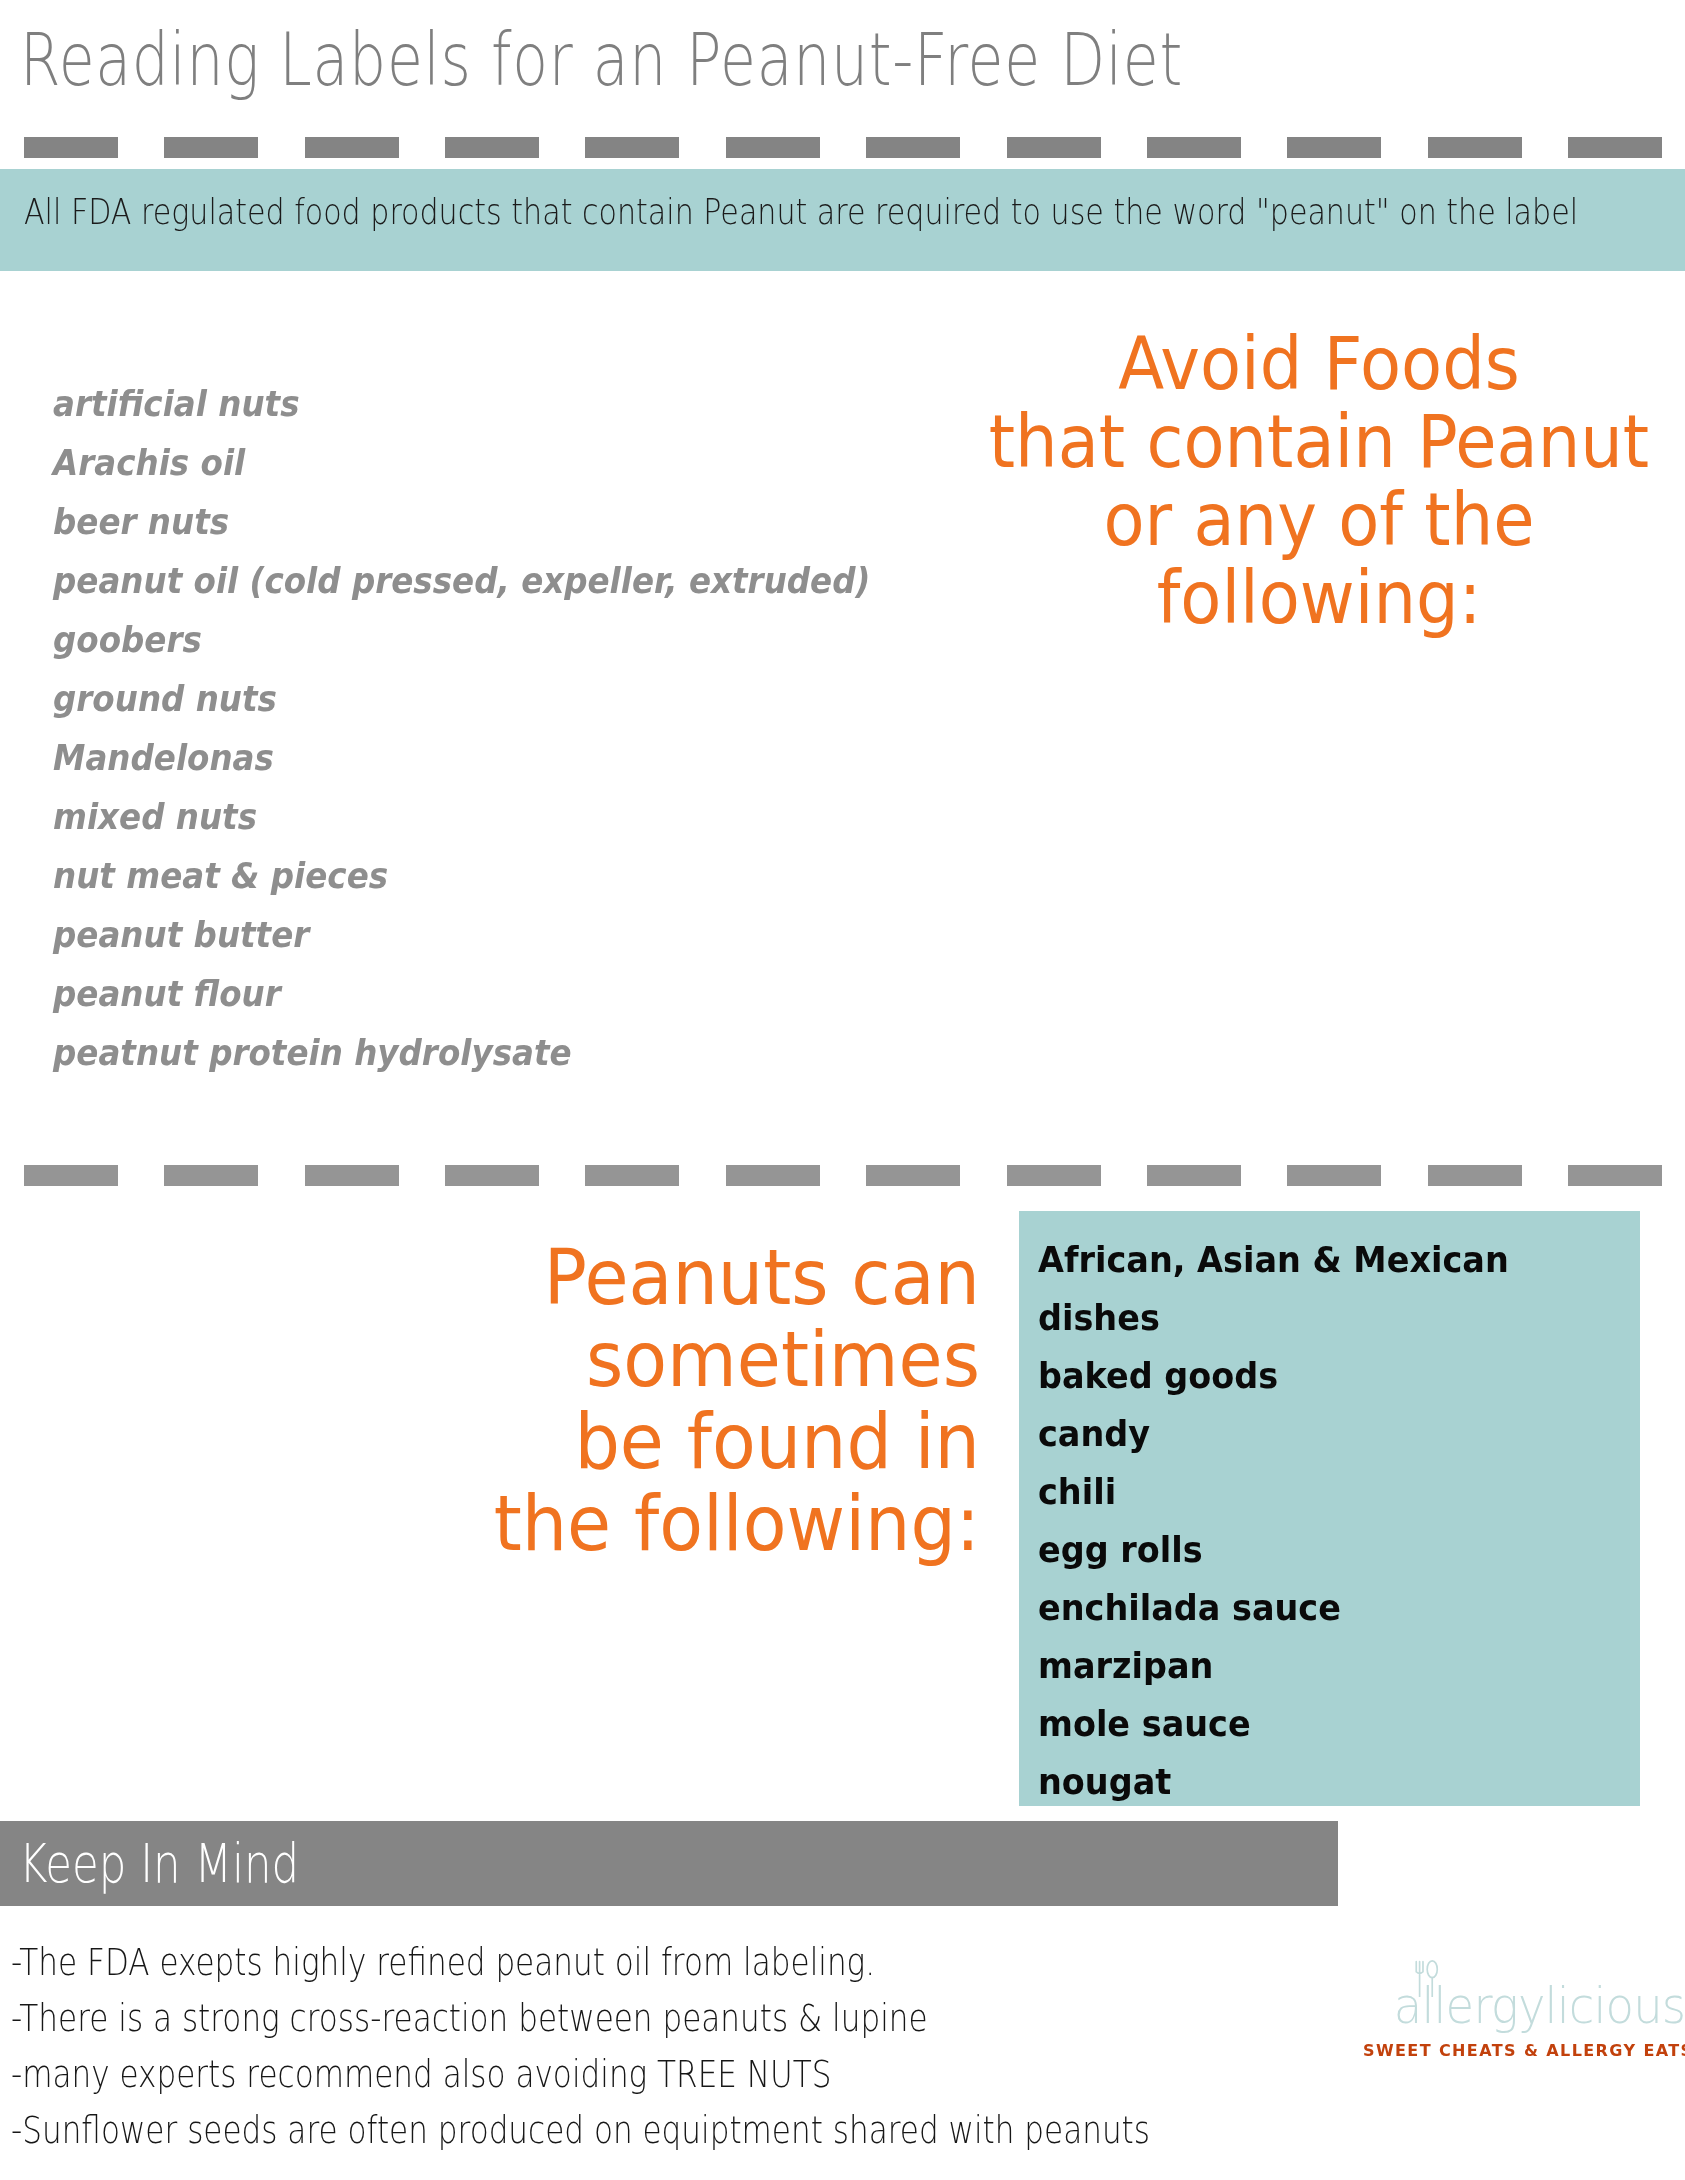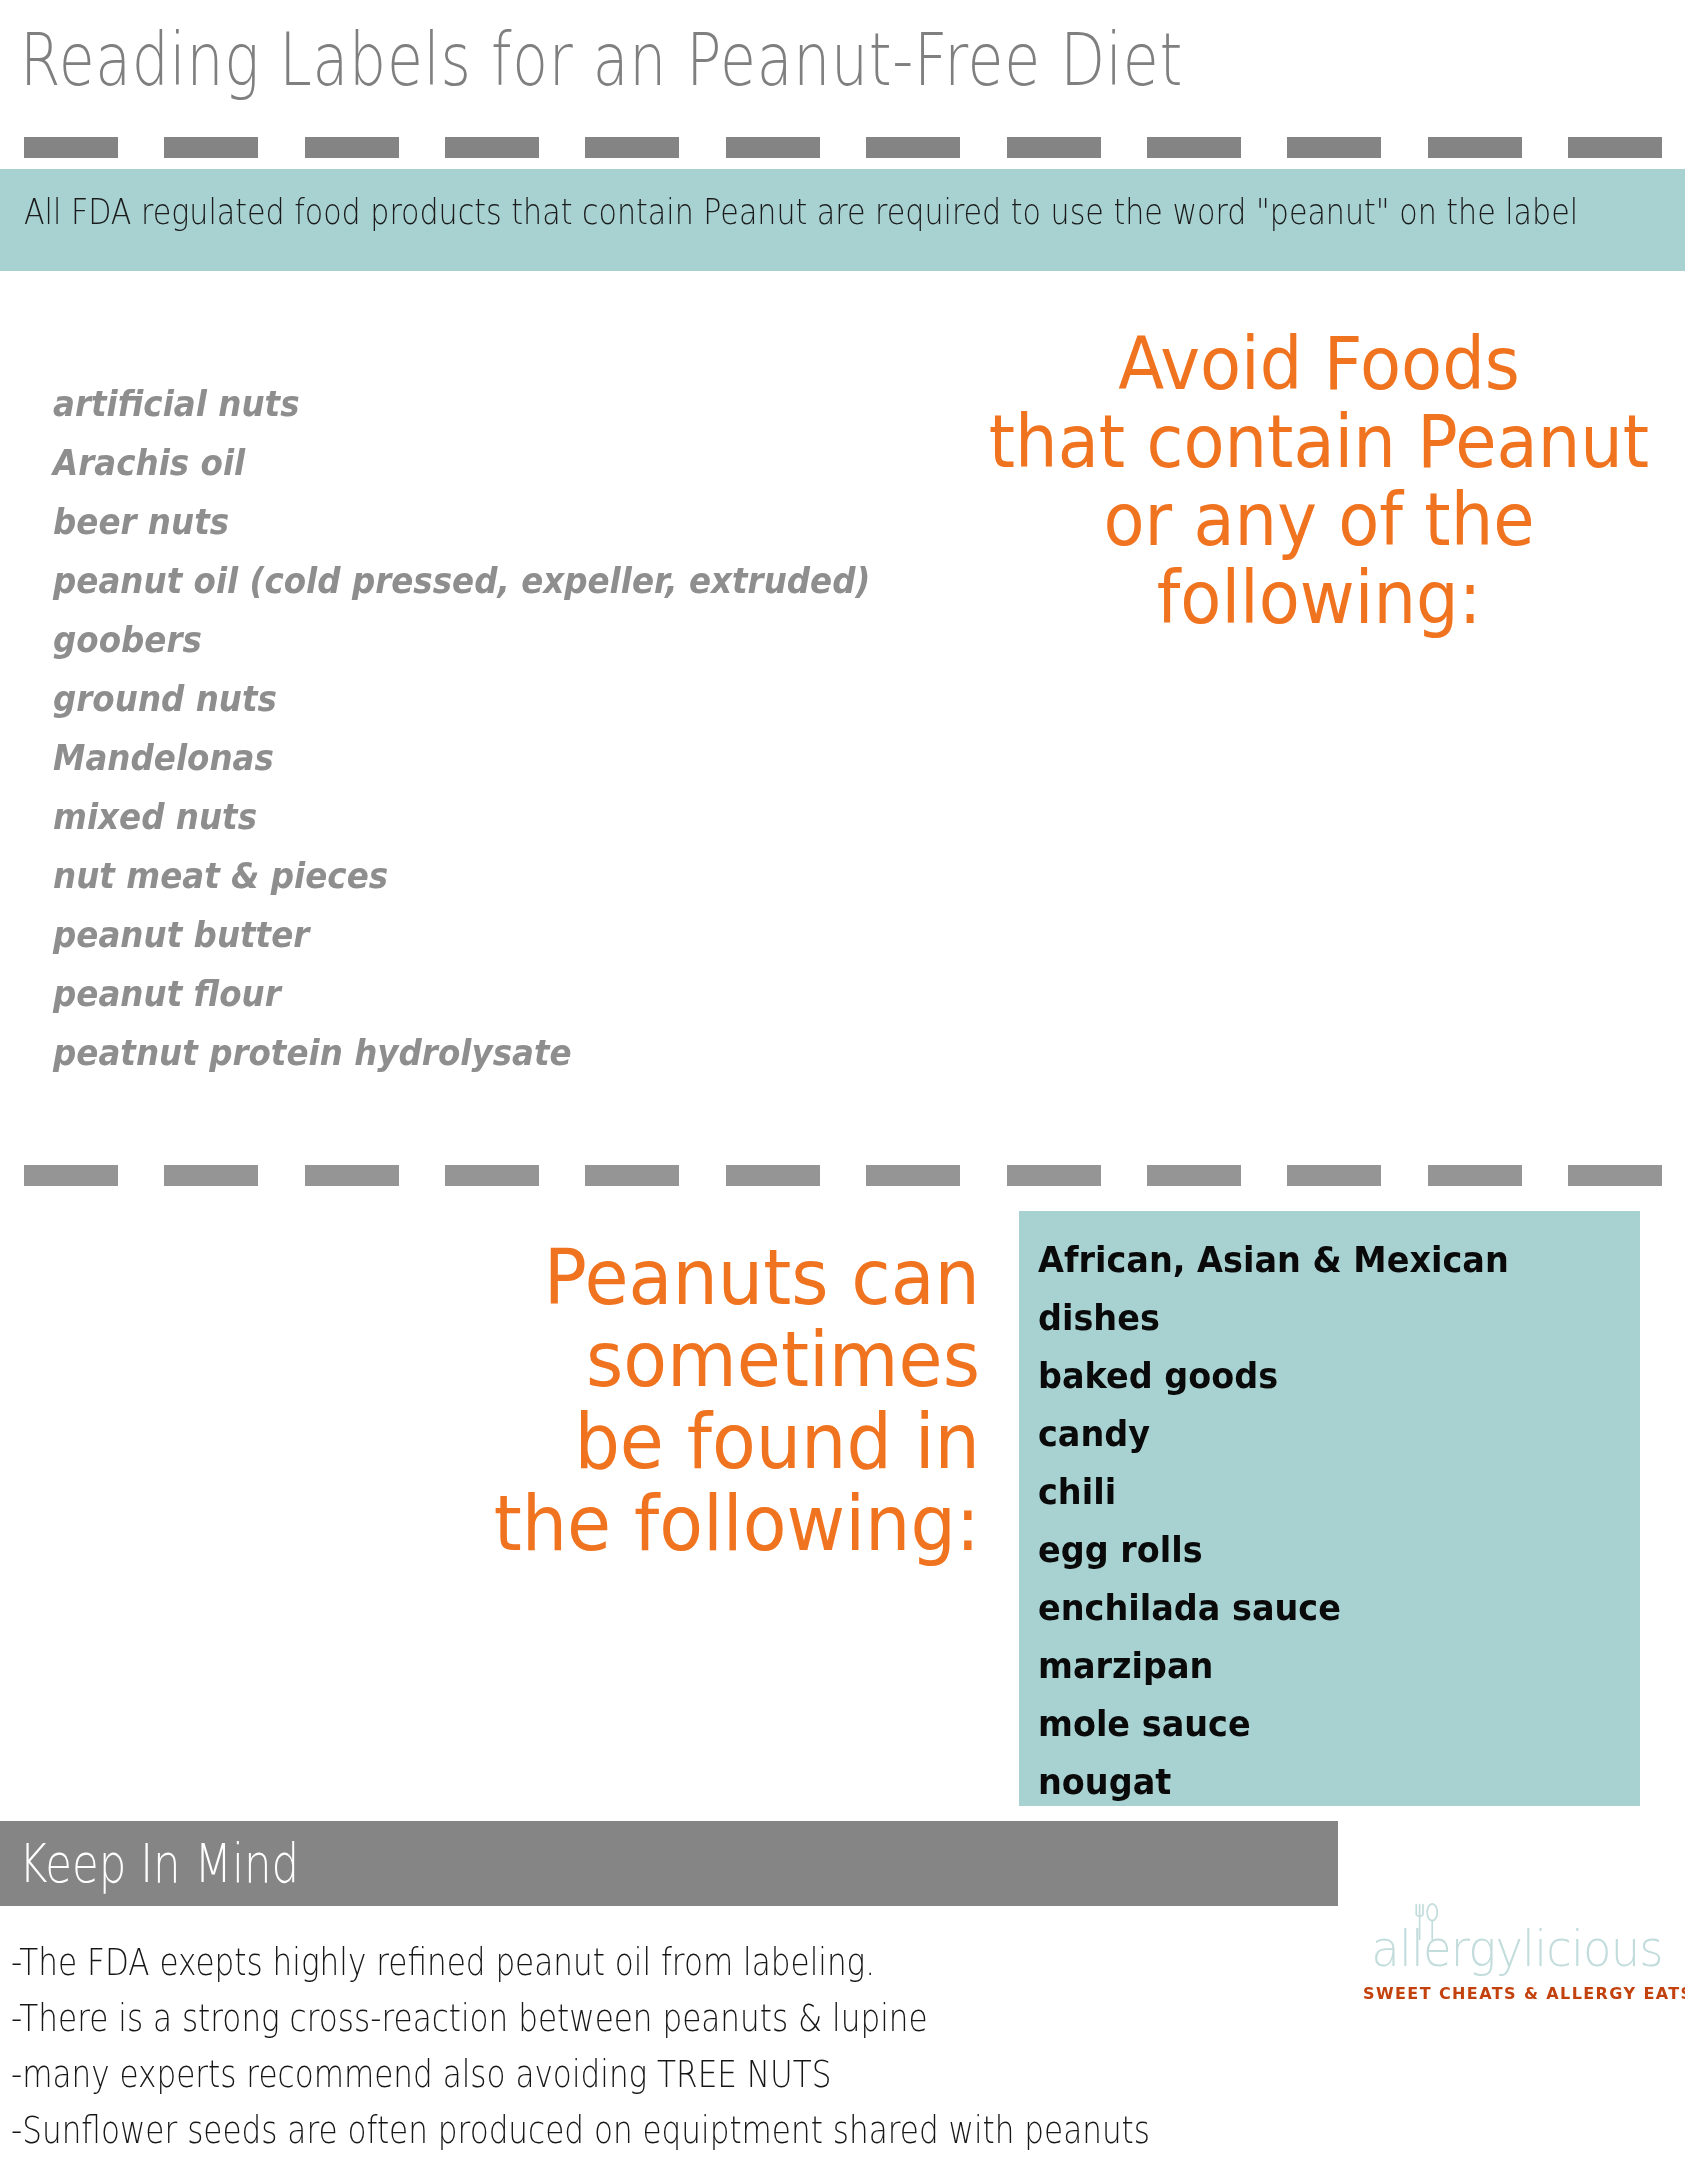--- a/index.html
+++ b/index.html
@@ -192,23 +192,23 @@
     color: #171717;
     transform: scaleX(0.84);
     transform-origin: left center;
     white-space: nowrap;
   }
 
   
   #brand-logo {
     position: absolute;
     left: 1363px;
-    top: 1923px;
+    top: 1980px;
     width: 307px;
-    text-align: left;
+    text-align: right;
   }
   #brand-logo .logo-wrap {
     position: relative;
     display: inline-block;
   }
   #brand-logo .logo-name {
     font-family: "DejaVu Sans", sans-serif;
     font-weight: 300;
     font-size: 49px;
     line-height: 53px;

